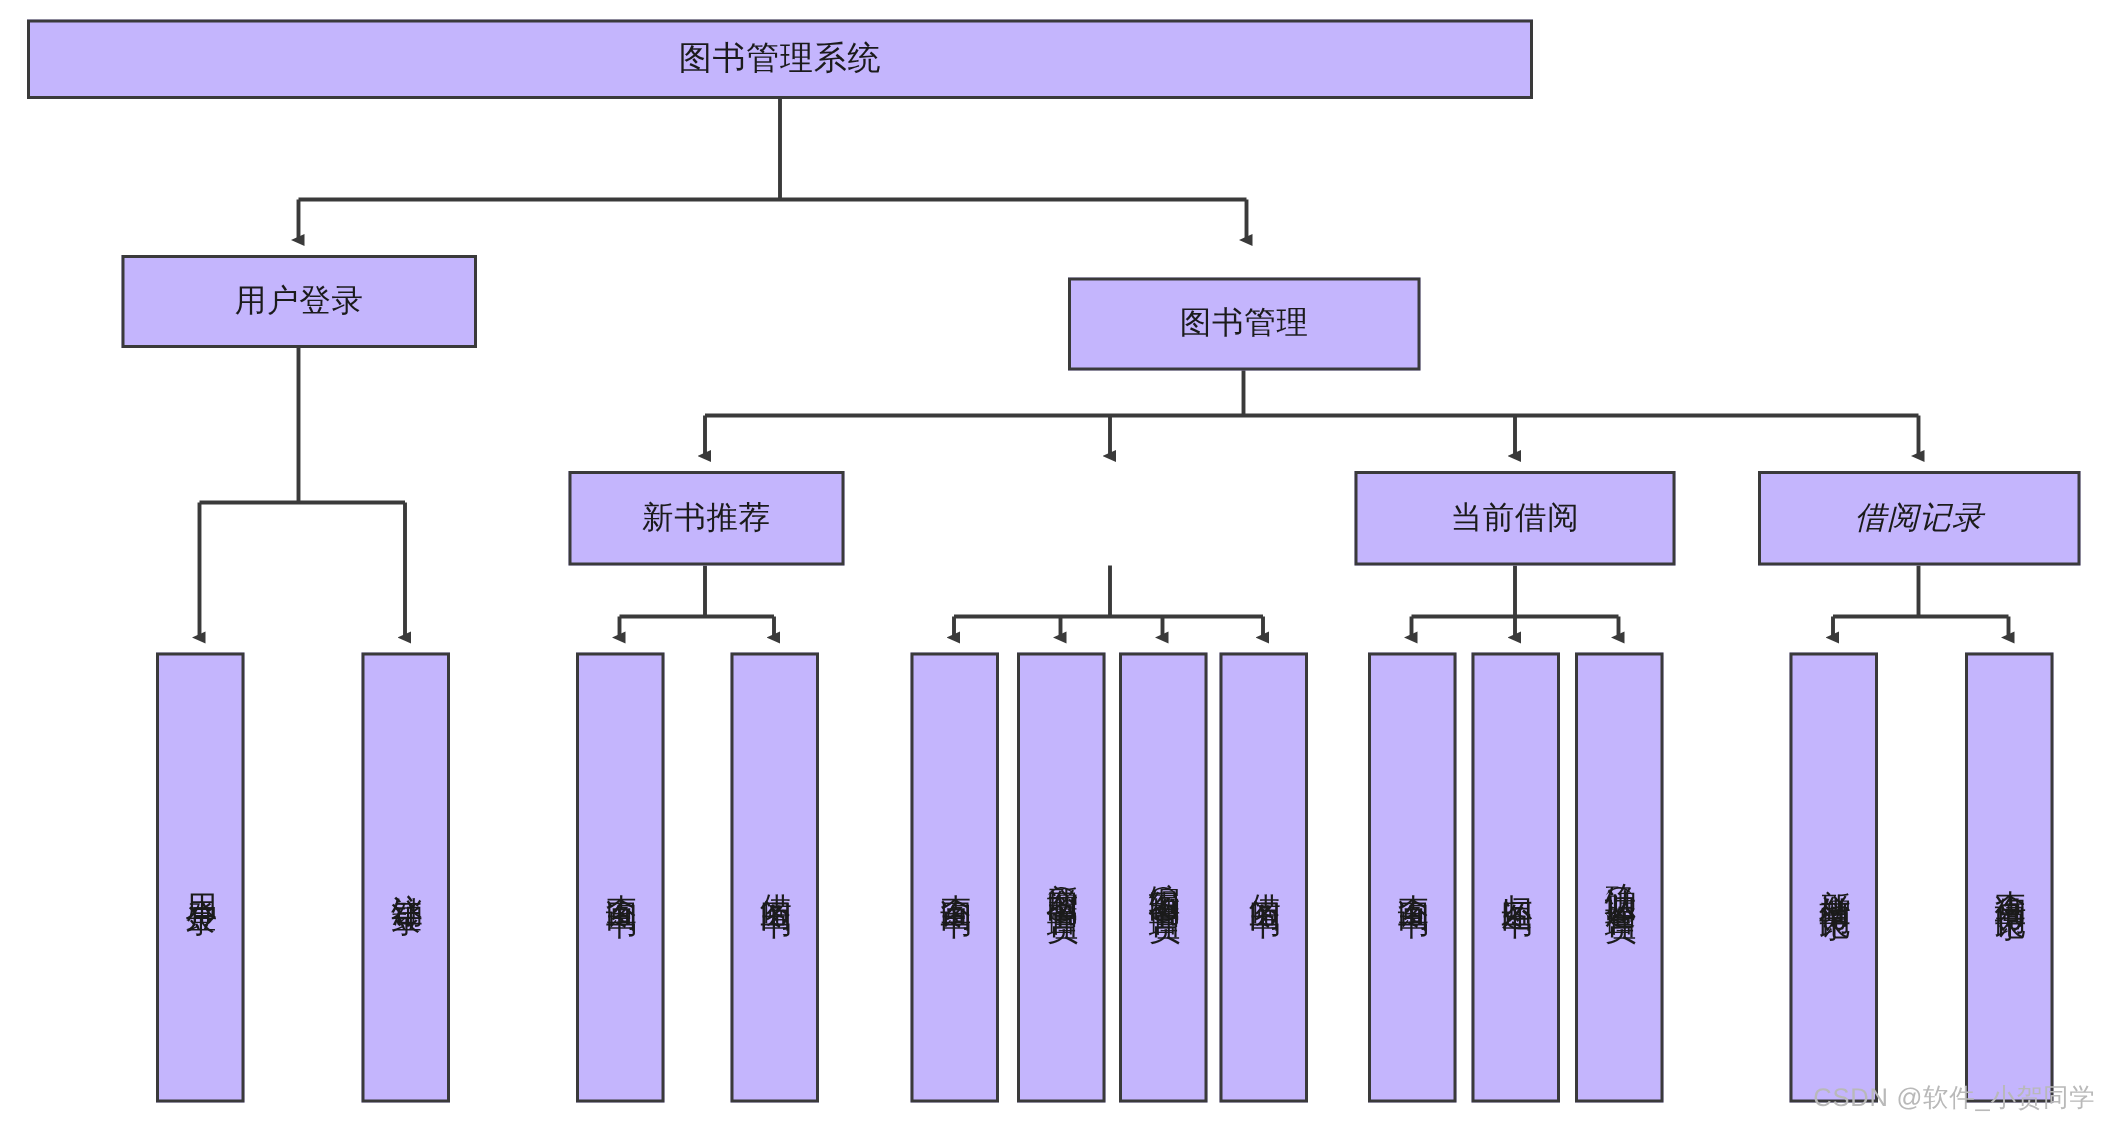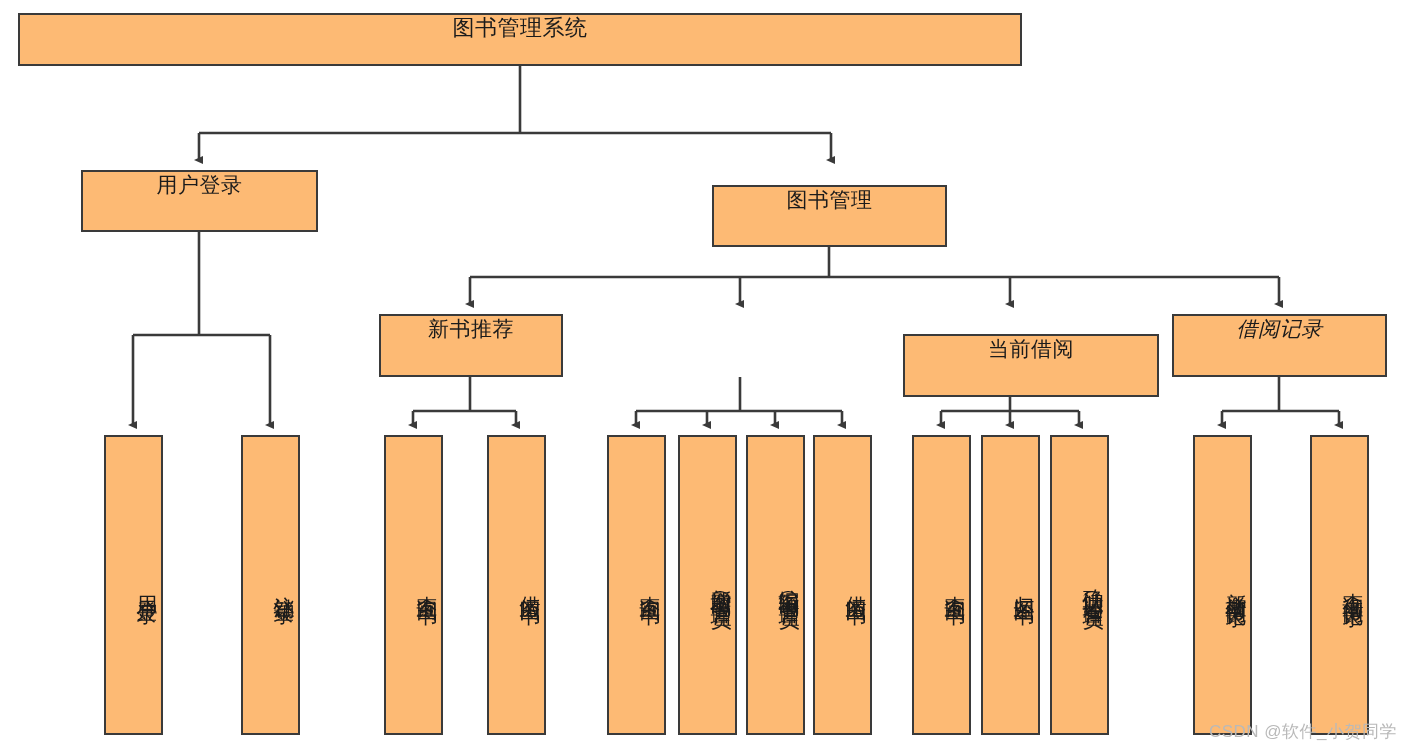--- a/index.html
+++ b/index.html
@@ -22,22 +22,23 @@
     left: 0;
     top: 0;
     width: 1405px;
     height: 747px;
     pointer-events: none;
   }
   .node {
     position: absolute;
     box-sizing: border-box;
     border: 2.5px solid #3a3a3a;
-    background: #fdba74;
+    background: #c4b5fd;
     display: flex;
+    align-items: center;
     justify-content: center;
     color: #1b1b1b;
     letter-spacing: 0.5px;
   }
   .node.horiz {
     font-size: 21px;
     line-height: 1.2;
   }
   .node.root {
     font-size: 22px;
@@ -129,21 +130,21 @@
   <div class="node horiz" style="left:81px; top:170px; width:237px; height:62px;">
     <span>用户登录</span>
   </div>
   <div class="node horiz" style="left:712px; top:170px; width:235px; height:62px;margin-top:15px;">
     <span>图书管理</span>
   </div>
 
   <div class="node horiz" style="left:379px; top:314px; width:184px; height:63px;">
     <span>新书推荐</span>
   </div>
-  <div class="node horiz" style="left:903px; top:314px; width:256px; height:63px;margin-top:20px;">
+  <div class="node horiz" style="left:903px; top:314px; width:214px; height:63px;">
     <span>当前借阅</span>
   </div>
   <div class="node horiz" style="left:1172px; top:314px; width:215px; height:63px;font-style:italic;">
     <span>借阅记录</span>
   </div>
 
   <div class="node vert" style="left:104px; top:435px; width:59px; height:300px;">
     <span class="vlabel">用户登录</span>
   </div>
   <div class="node vert" style="left:241px; top:435px; width:59px; height:300px;">

